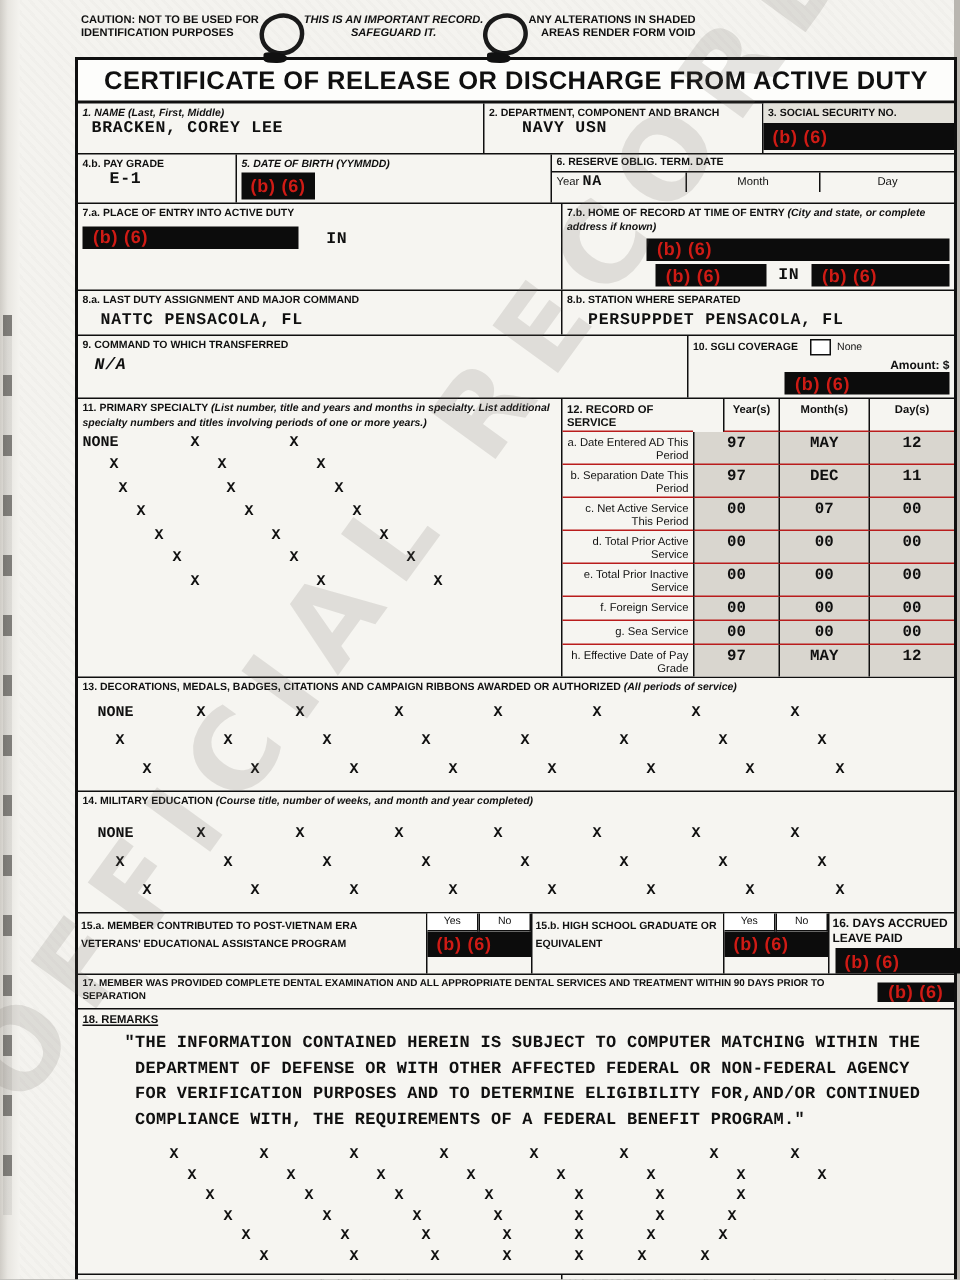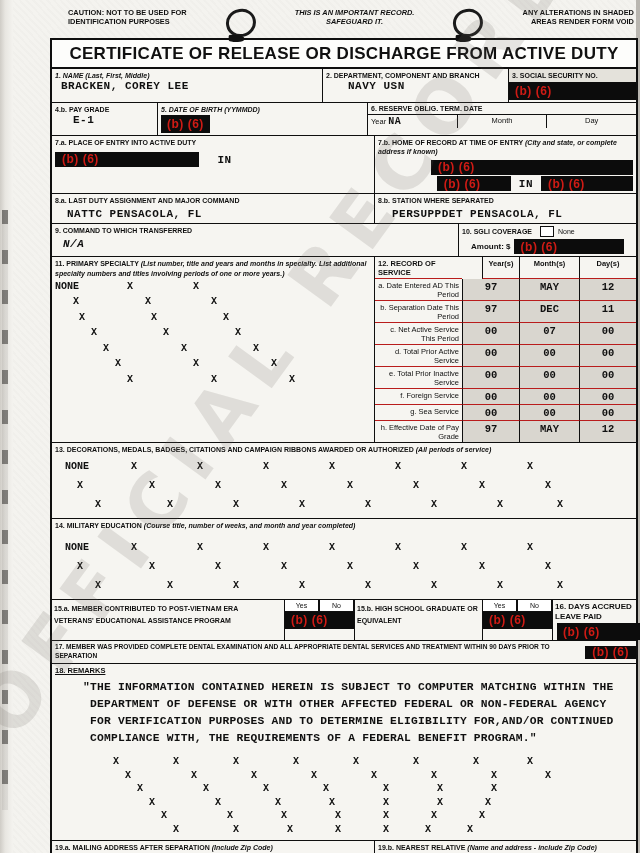--- a/index.html
+++ b/index.html
@@ -10,21 +10,21 @@
         background:linear-gradient(90deg,#cfccc6 0%,#e8e6e1 40%,#f4f3ef 100%);}
   .page-edge-marks{position:absolute;left:2px;top:210px;width:6px;height:600px;
         background:repeating-linear-gradient(180deg,rgba(40,38,35,.55) 0 14px,rgba(40,38,35,.08) 14px 40px);}
   .right-edge{position:absolute;right:0;top:0;width:4px;height:853px;background:#b9b6b0;}
   .watermark{position:absolute;left:-40px;top:700px;transform:rotate(-54deg);transform-origin:0 0;
         font:bold 74px "DejaVu Sans",sans-serif;letter-spacing:14px;color:rgba(105,100,96,.16);
         white-space:nowrap;pointer-events:none;z-index:5;}
   .form-wrap{position:absolute;left:50px;top:6px;width:588px;z-index:2;}
 
   
-  .caution{display:flex;justify-content:space-between;align-items:flex-start;padding:2px 4px 1px 4px;margin-left:14px;}
+  .caution{display:flex;align-items:flex-start;padding:2px 4px 1px 4px;}
   .cau{font:bold 7.4px "Liberation Sans",sans-serif;line-height:1.25;}
   .cau.center{text-align:center;}
   .cau.right{text-align:right;}
   .stamp{width:24px;height:22px;border:3px solid #1a1a1a;border-radius:50% 48% 52% 50%;
         position:relative;transform:rotate(-10deg);flex:0 0 auto;margin-top:1px;}
   .stamp:after{content:"";position:absolute;left:-3px;bottom:-7px;width:16px;height:7px;
         background:#111;border-radius:30% 70% 60% 40%;transform:rotate(12deg);}
 
   .outer{border:2px solid #0f0f0f;background:#f6f5f1;}
   .title{border-bottom:2px solid #0f0f0f;text-align:center;
@@ -48,21 +48,21 @@
   .half-l{flex:0 0 322px;} .half-r{flex:1;}
   .w-9{flex:1;} .w-10{flex:0 0 178px;padding:0;}
 
   .res-head{font:bold 7px "Liberation Sans",sans-serif;padding:2px 3px;border-bottom:1px solid #0f0f0f;}
   .res-cols{display:flex;}
   .res-cols>div{font:7.5px "Liberation Sans",sans-serif;padding:1px 3px;flex:1;}
   .res-cols>div+div{border-left:1px solid #0f0f0f;text-align:center;}
 
   .sgli-top{display:flex;align-items:center;padding:2px 3px;}
   .sgli-none-box{width:12px;height:9px;border:1px solid #0f0f0f;margin:0 4px 0 8px;background:#fff;}
-  .sgli-amt{display:flex;align-items:center;padding:0 3px 2px 12px;font:bold 8px "Liberation Sans",sans-serif;}
+  .sgli-amt{display:flex;align-items:flex-end;padding:0 3px 2px 12px;font:bold 8px "Liberation Sans",sans-serif;flex-direction:column;}
 
   .svc-table{display:grid;grid-template-columns:1fr 57px 60px 57px;}
   .svc-table .h{font:bold 7.5px "Liberation Sans",sans-serif;}
   .svc-table>div{border-bottom:1px solid #b91c1c;padding:1.5px 3px;min-height:11px;}
   .svc-table>div:nth-child(4n+2),.svc-table>div:nth-child(4n+3),.svc-table>div:nth-child(4n+4){border-left:1px solid #0f0f0f;}
   .svc-lbl{font:7.5px "Liberation Sans",sans-serif;text-align:right;}
   .svc-val{font:bold 10.5px "Liberation Mono",monospace;text-align:center;}
 
   .full{border-bottom:1.5px solid #0f0f0f;padding:2px 3px;}
 

